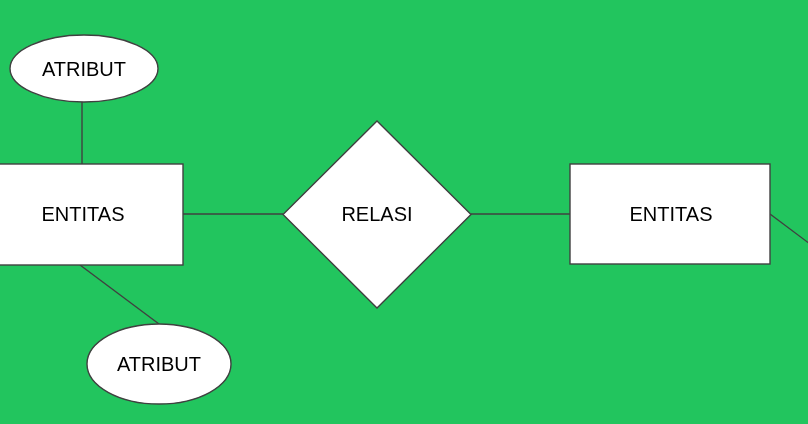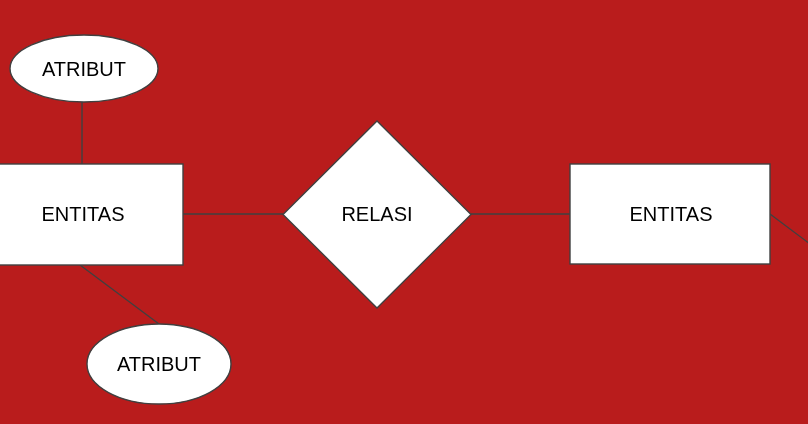--- a/index.html
+++ b/index.html
@@ -4,21 +4,21 @@
 <style>
   html, body {
     margin: 0;
     padding: 0;
     background: #ffffff;
   }
   .canvas {
     position: relative;
     width: 808px;
     height: 424px;
-    background: #b91c1c;
+    background: #22c55e;
     overflow: hidden;
     font-family: "Liberation Sans", sans-serif;
   }
   svg.diagram {
     position: absolute;
     left: 0;
     top: 0;
     width: 808px;
     height: 424px;
   }

